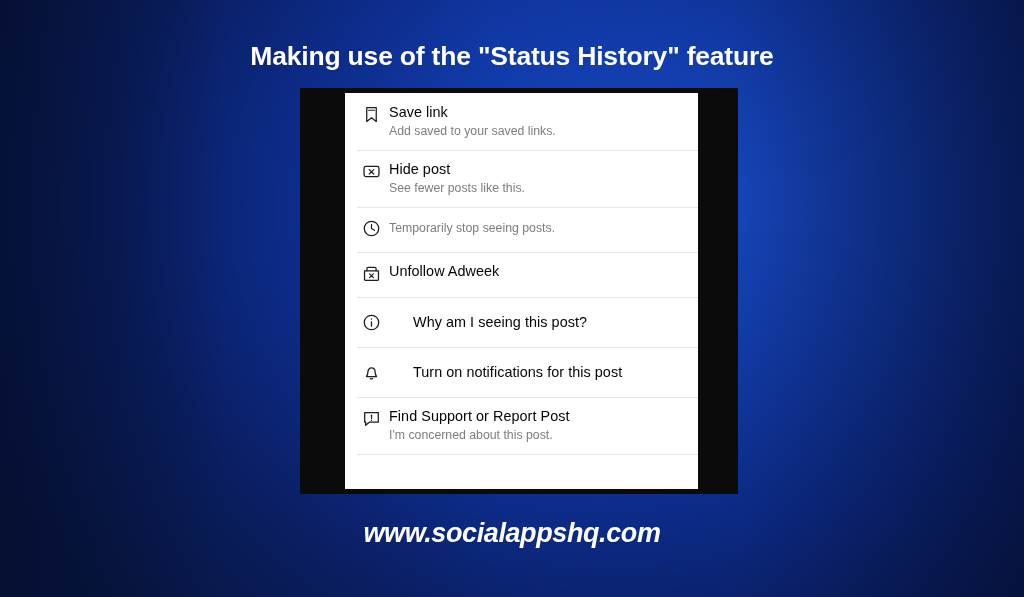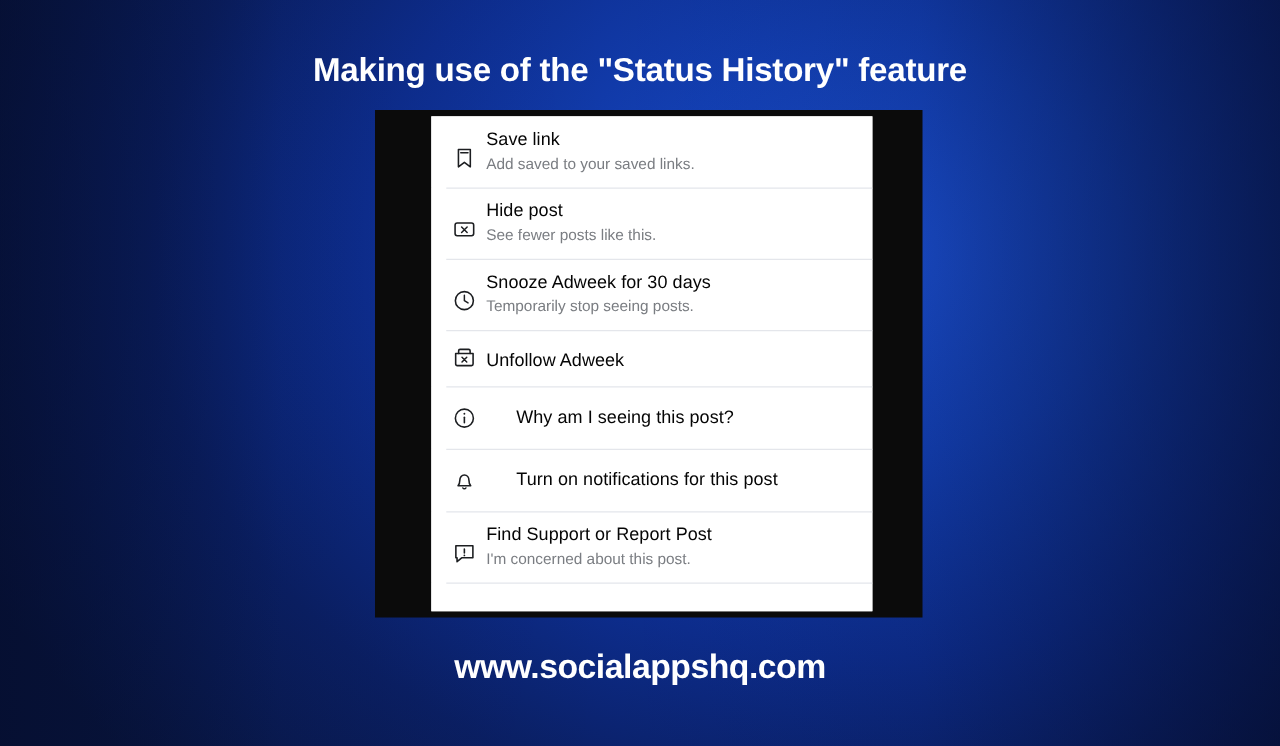--- a/index.html
+++ b/index.html
@@ -53,20 +53,21 @@
     top: 518px;
     left: 0;
     width: 1024px;
     text-align: center;
     color: #ffffff;
     font-size: 27px;
     font-weight: bold;
     letter-spacing: -0.4px;
     z-index: 5;
     white-space: nowrap;
+    font-style: italic;
   }
 
   
   .screenshot-frame {
     position: absolute;
     left: 300px;
     top: 88px;
     width: 438px;
     height: 406px;
     background: #0b0b0b;
@@ -86,21 +87,21 @@
 
   .menu-list {
     display: flex;
     flex-direction: column;
     width: 100%;
   }
 
   .menu-item {
     position: relative;
     display: flex;
-    align-items: flex-end;
+    align-items: flex-start;
     padding: 11px 10px 11px 8px;
     box-sizing: border-box;
     background: #ffffff;
   }
   .menu-item + .menu-item::before {
     content: "";
     position: absolute;
     left: 12px;
     right: 0;
     top: 0;
@@ -188,21 +189,20 @@
             </div>
           </div>
           <div class="menu-item">
             <span class="mi-icon">
               <svg width="19" height="19" viewBox="0 0 24 24" fill="none" stroke="currentColor" stroke-width="1.6" stroke-linecap="round" stroke-linejoin="round">
                 <circle cx="12" cy="12" r="9.1"></circle>
                 <path d="M12 6.6V12l3.7 2.3" stroke-width="1.5"></path>
               </svg>
             </span>
             <div class="mi-text">
-              <div class="mi-title">Snooze Adweek for 30 days</div>
               <div class="mi-sub">Temporarily stop seeing posts.</div>
             </div>
           </div>
           <div class="menu-item">
             <span class="mi-icon">
               <svg width="19" height="19" viewBox="0 0 24 24" fill="none" stroke="currentColor" stroke-width="1.6" stroke-linecap="round" stroke-linejoin="round">
                 <path d="M3.2 8.6h17.6v10.6a1.6 1.6 0 0 1-1.6 1.6H4.8a1.6 1.6 0 0 1-1.6-1.6z"></path>
                 <path d="M6.2 8.6V5.9a1.5 1.5 0 0 1 1.5-1.5h8.6a1.5 1.5 0 0 1 1.5 1.5v2.7"></path>
                 <path d="M9.6 12.4l4.8 4.8M14.4 12.4l-4.8 4.8" stroke-width="1.5"></path>
               </svg>

